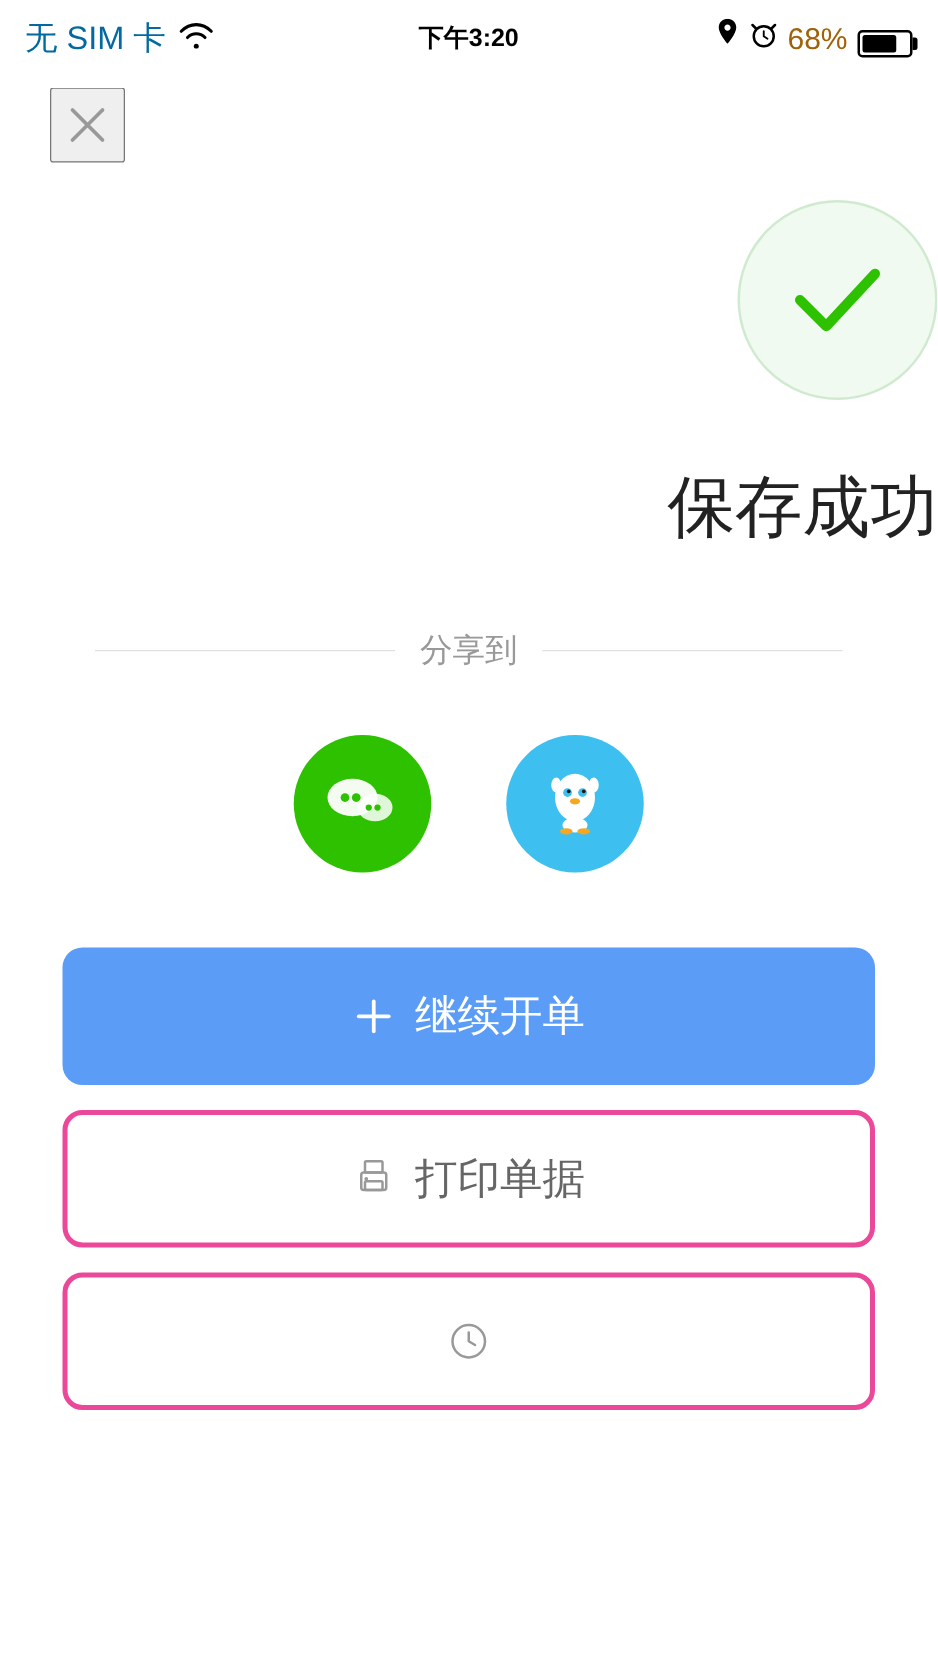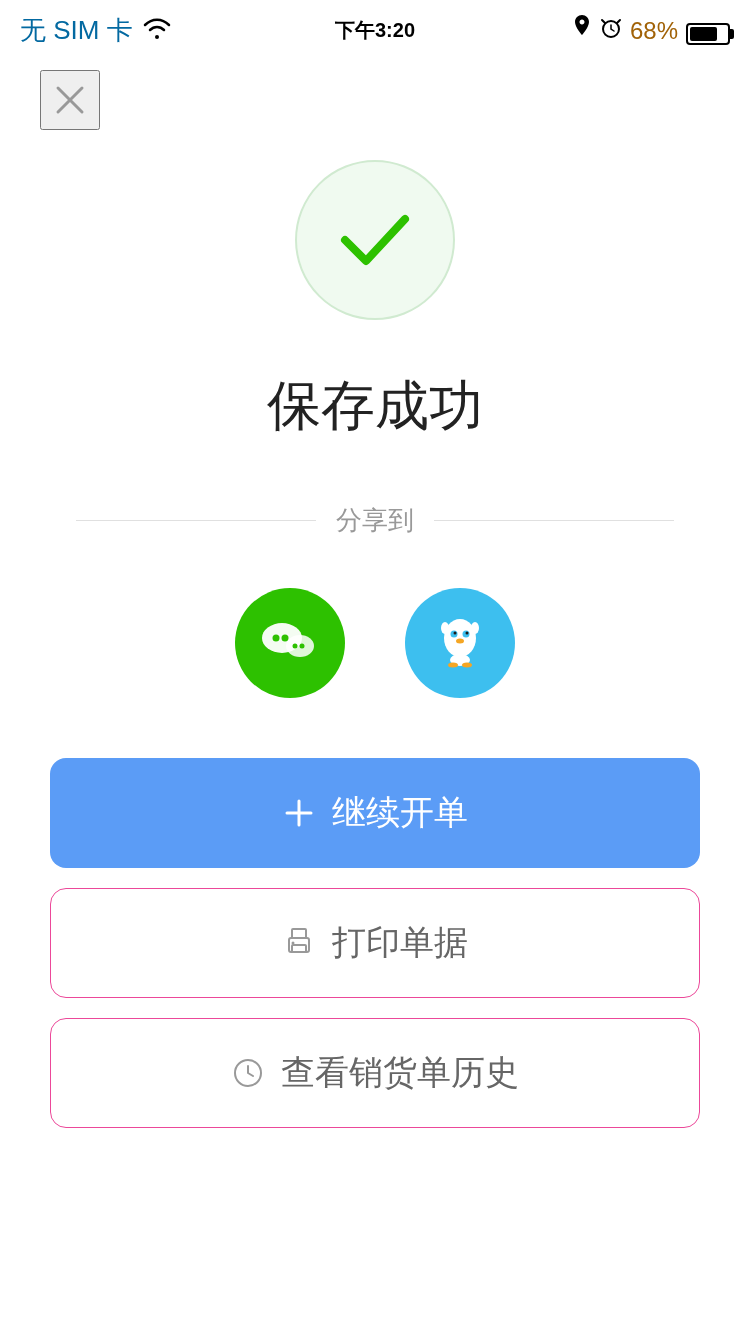--- a/index.html
+++ b/index.html
@@ -103,21 +103,21 @@
 
     .close-btn svg {
       width: 36px;
       height: 36px;
     }
 
     
     .main-content {
       display: flex;
       flex-direction: column;
-      align-items: center;
+      align-items: flex-end;
       padding-top: 100px;
     }
 
     
     .success-circle {
       width: 160px;
       height: 160px;
       border-radius: 50%;
       background: #f0faf0;
       border: 2px solid #d0ead0;
@@ -224,21 +224,21 @@
     }
 
     .action-btn.primary {
       background: #5b9cf6;
       color: #fff;
     }
 
     .action-btn.secondary {
       background: #fff;
       color: #666;
-      border: 1px solid #ec4899;
+      border: 4px solid #ec4899;
     }
 
     .action-btn svg {
       width: 34px;
       height: 34px;
     }
 
     .btn-icon {
       display: flex;
       align-items: center;
@@ -361,17 +361,16 @@
       <span>打印单据</span>
     </button>
 
     <button class="action-btn secondary">
       <span class="btn-icon">
         <svg width="34" height="34" viewBox="0 0 34 34" fill="none">
           <circle cx="17" cy="17" r="13" stroke="#999" stroke-width="2" fill="none"></circle>
           <path d="M17 10v7l5 3" stroke="#999" stroke-width="2" stroke-linecap="round" stroke-linejoin="round" fill="none"></path>
         </svg>
       </span>
-      <span>查看销货单历史</span>
     </button>
 
   </div>
 </div>
 
 </body></html>

